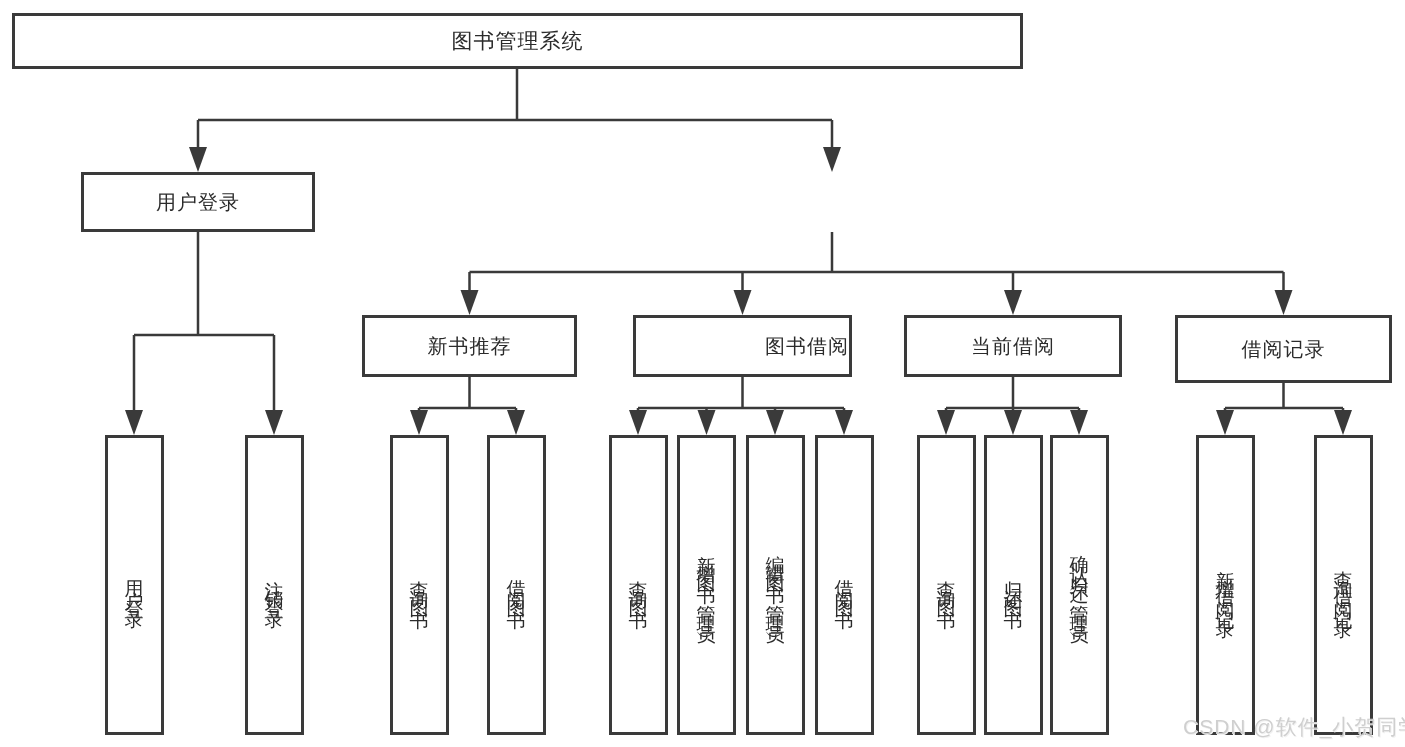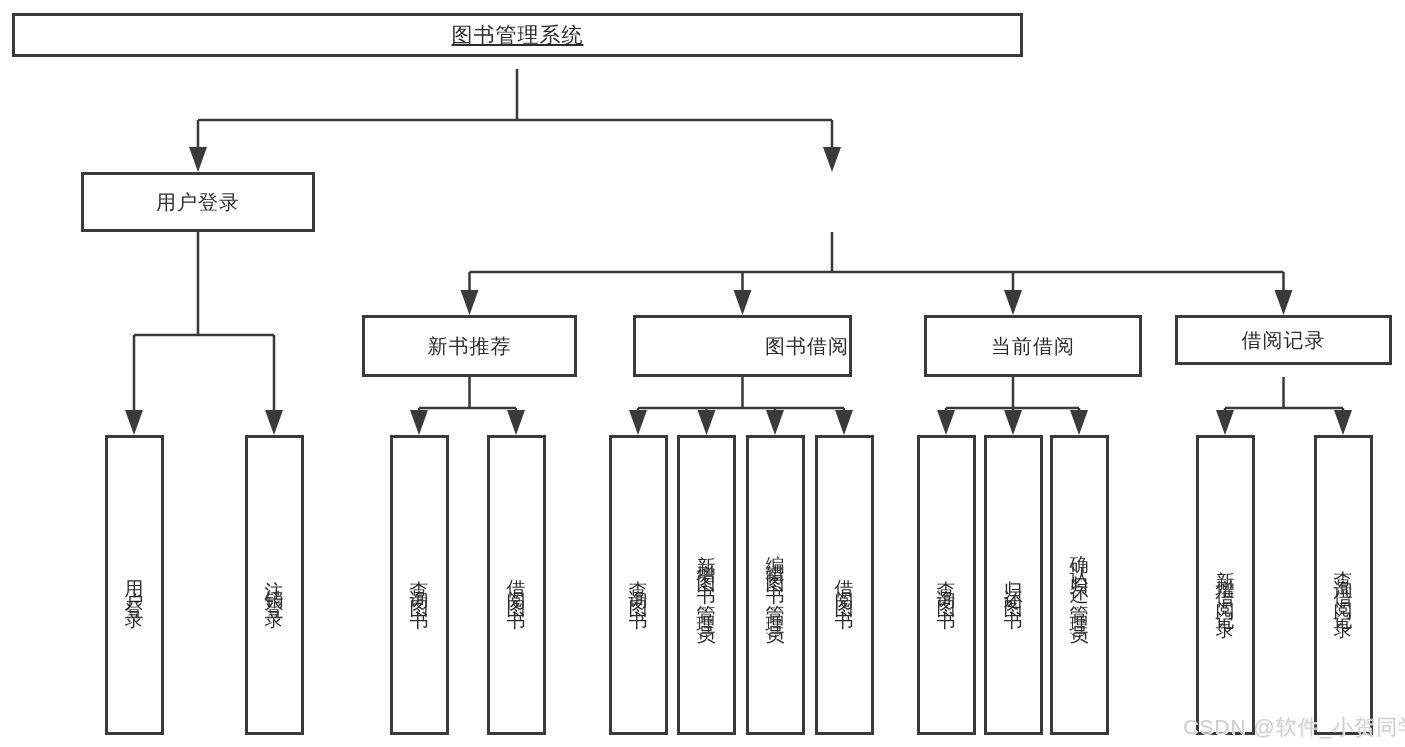--- a/index.html
+++ b/index.html
@@ -90,38 +90,38 @@
       <polygon points="766,410 784,410 775,435"></polygon>
       <polygon points="835,410 853,410 844,435"></polygon>
       <polygon points="937,410 955,410 946,435"></polygon>
       <polygon points="1004,410 1022,410 1013,435"></polygon>
       <polygon points="1070,410 1088,410 1079,435"></polygon>
       <polygon points="1216,410 1234,410 1225,435"></polygon>
       <polygon points="1334,410 1352,410 1343,435"></polygon>
     </g>
   </svg>
 
-  <div class="node root-node" style="left:12px;top:13px;width:1011px;height:44px;text-decoration:underline;">
+  <div class="node root-node" style="left:12px;top:13px;width:1011px;height:56px;">
     <span>图书管理系统</span>
   </div>
 
   <div class="node" style="left:81px;top:172px;width:234px;height:60px;">
     <span>用户登录</span>
   </div>
 
   <div class="node" style="left:362px;top:315px;width:215px;height:62px;justify-content:center;">
     <span>新书推荐</span>
   </div>
   <div class="node" style="left:633px;top:315px;width:219px;height:62px;justify-content:flex-end;">
     <span>图书借阅</span>
   </div>
-  <div class="node" style="left:904px;top:315px;width:218px;height:62px;margin-left:20px;">
+  <div class="node" style="left:904px;top:315px;width:218px;height:62px;">
     <span>当前借阅</span>
   </div>
-  <div class="node" style="left:1175px;top:315px;width:217px;height:50px;">
+  <div class="node" style="left:1175px;top:315px;width:217px;height:68px;">
     <span>借阅记录</span>
   </div>
 
   <div class="node leaf" style="left:105px;">
     <span class="vtext">用户登录</span>
   </div>
   <div class="node leaf" style="left:245px;">
     <span class="vtext">注销登录</span>
   </div>
 

